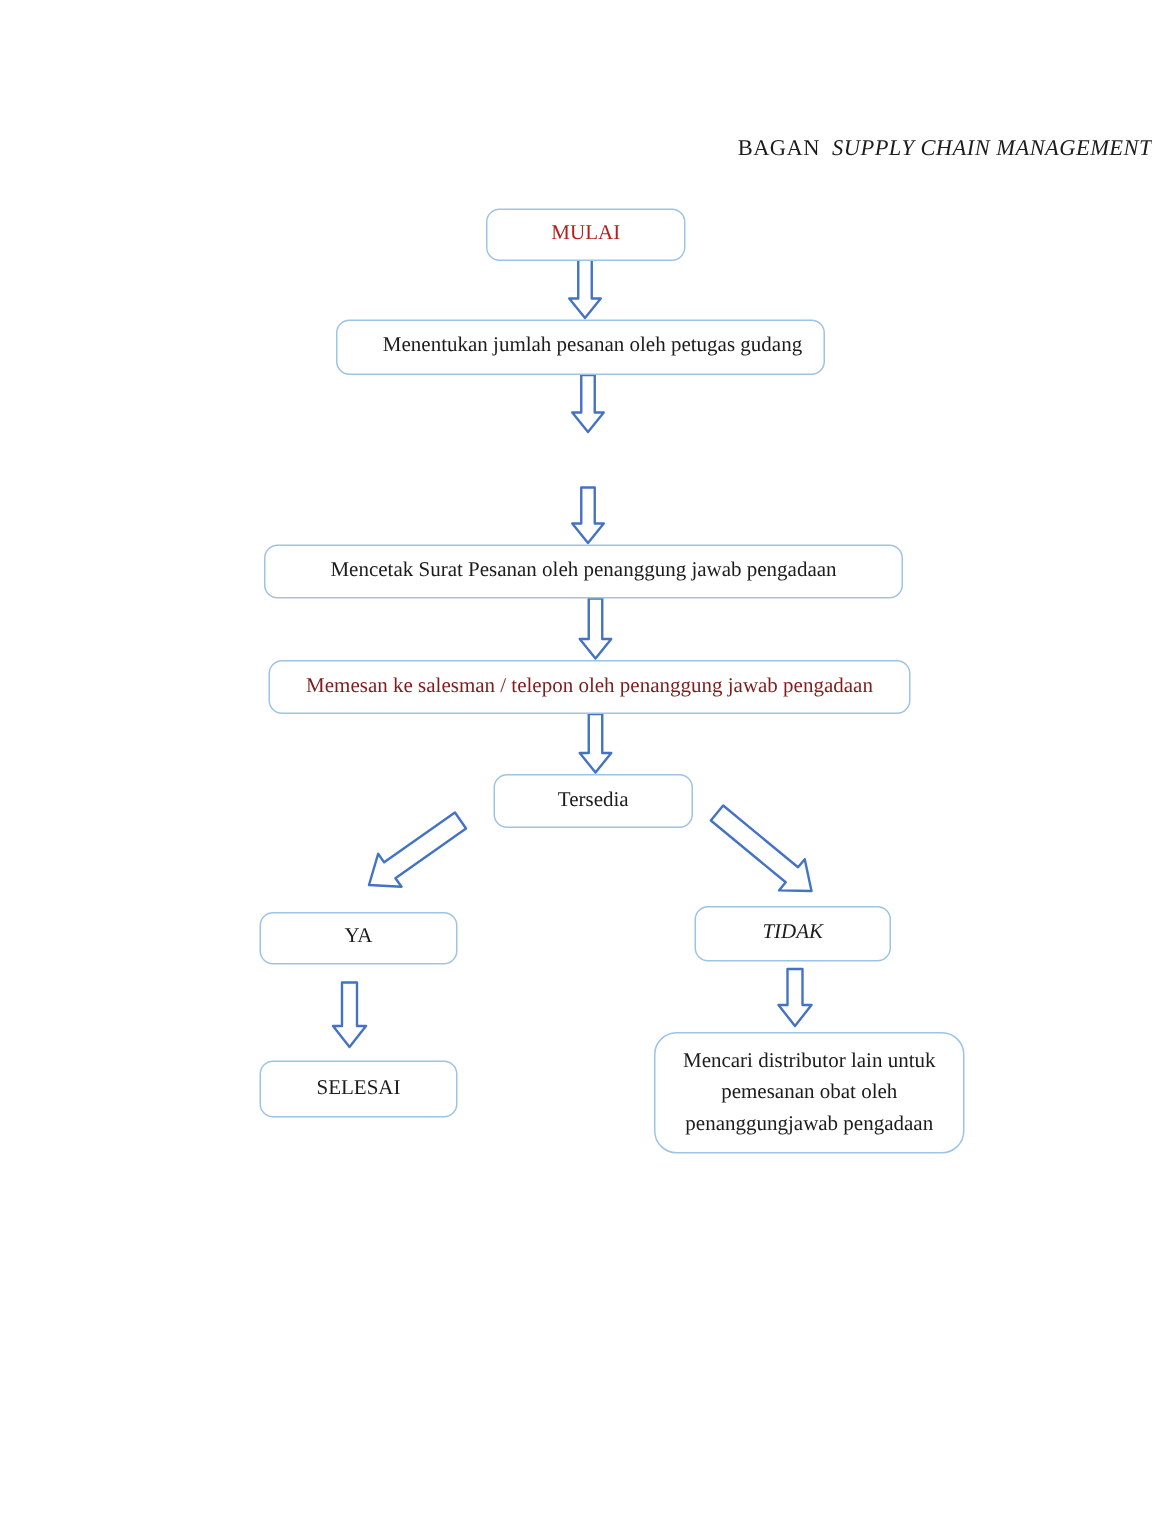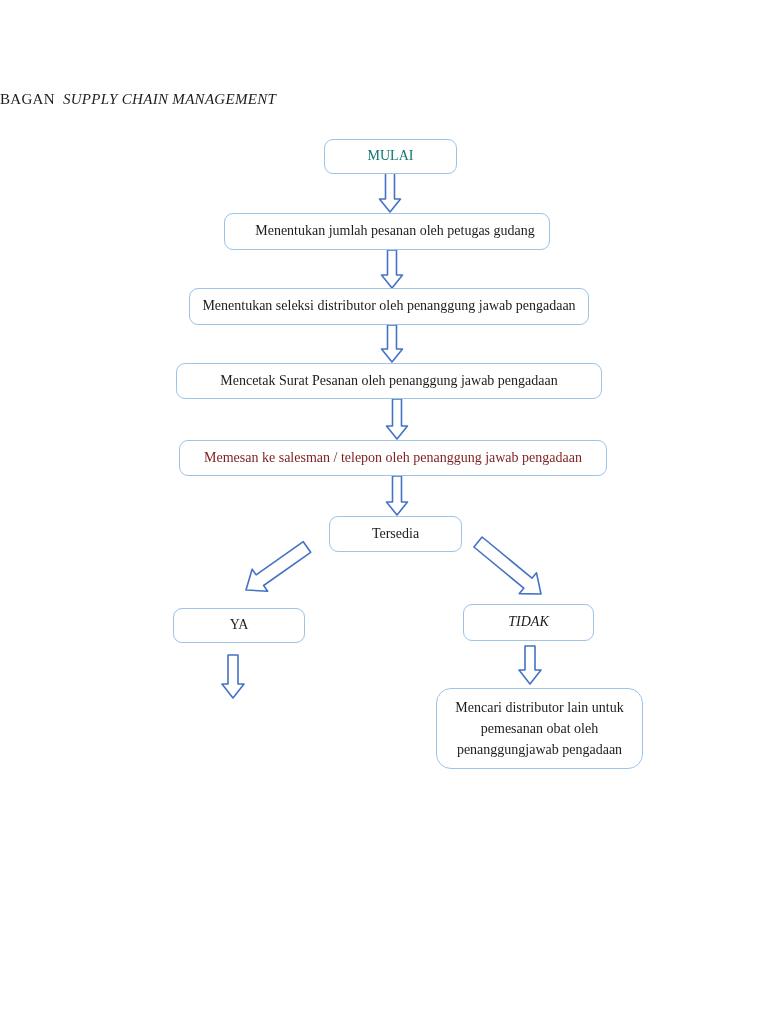--- a/index.html
+++ b/index.html
@@ -10,21 +10,21 @@
     background: #ffffff;
     font-family: "Liberation Serif", serif;
     color: #1c1c1c;
     overflow: hidden;
   }
   .title {
     position: absolute;
     top: 91px;
     left: 0;
     width: 768px;
-    text-align: left;
+    text-align: right;
     font-size: 15px;
     letter-spacing: 0.3px;
     white-space: nowrap;
   }
   .title .prefix { font-style: normal; }
   .title .it { font-style: italic; margin-left: 4px; }
   .node {
     position: absolute;
     display: flex;
     align-items: center;
@@ -77,23 +77,23 @@
       <path d="M387.5,250.0 L 387.5,275.0 L 381.5,275.0 L 392.0,288.0 L 402.5,275.0 L 396.5,275.0 L 396.5,250.0 Z" fill="#ffffff" stroke="#4472c4" stroke-width="1.6" stroke-linejoin="round"></path>
       <path d="M387.5,325.0 L 387.5,349.0 L 381.5,349.0 L 392.0,362.0 L 402.5,349.0 L 396.5,349.0 L 396.5,325.0 Z" fill="#ffffff" stroke="#4472c4" stroke-width="1.6" stroke-linejoin="round"></path>
       <path d="M392.5,399.0 L 392.5,426.0 L 386.5,426.0 L 397.0,439.0 L 407.5,426.0 L 401.5,426.0 L 401.5,399.0 Z" fill="#ffffff" stroke="#4472c4" stroke-width="1.6" stroke-linejoin="round"></path>
       <path d="M392.5,476.0 L 392.5,502.0 L 386.5,502.0 L 397.0,515.0 L 407.5,502.0 L 401.5,502.0 L 401.5,476.0 Z" fill="#ffffff" stroke="#4472c4" stroke-width="1.6" stroke-linejoin="round"></path>
       <path d="M303.3,541.7 L 256.1,574.9 L 252.1,569.2 L 246.0,590.0 L 267.7,591.2 L 263.6,585.5 L 310.7,552.3 Z" fill="#ffffff" stroke="#4472c4" stroke-width="1.6" stroke-linejoin="round"></path>
       <path d="M473.9,547.0 L 523.8,588.2 L 519.3,593.6 L 541.0,594.0 L 536.5,572.8 L 532.0,578.2 L 482.1,537.0 Z" fill="#ffffff" stroke="#4472c4" stroke-width="1.6" stroke-linejoin="round"></path>
       <path d="M228.0,655.0 L 228.0,684.0 L 222.0,684.0 L 233.0,698.0 L 244.0,684.0 L 238.0,684.0 L 238.0,655.0 Z" fill="#ffffff" stroke="#4472c4" stroke-width="1.6" stroke-linejoin="round"></path>
       <path d="M525.0,646.0 L 525.0,670.0 L 519.0,670.0 L 530.0,684.0 L 541.0,670.0 L 535.0,670.0 L 535.0,646.0 Z" fill="#ffffff" stroke="#4472c4" stroke-width="1.6" stroke-linejoin="round"></path>
     </svg>
 
-  <div class="node" id="node-mulai" style="border-color: rgb(157, 195, 230); color: #0f766e;">MULAI</div>
+  <div class="node" id="node-mulai" style="border-color: rgb(157, 195, 230); color: #b91c1c;">MULAI</div>
   <div class="node" id="node-step1" style="border-color: rgb(157, 195, 230); color: rgb(28, 28, 28); padding-left: 16px;">Menentukan jumlah pesanan oleh petugas gudang</div>
-  <div class="node" id="node-step2" style="border-color: rgb(157, 195, 230); color: rgb(28, 28, 28);">Menentukan seleksi distributor oleh penanggung jawab pengadaan</div>
   <div class="node" id="node-step3" style="border-color: rgb(157, 195, 230); color: rgb(28, 28, 28);">Mencetak Surat Pesanan oleh penanggung jawab pengadaan</div>
   <div class="node" id="node-step4" style="border-color: rgb(157, 195, 230); color: #7f1d1d;">Memesan ke salesman / telepon oleh penanggung jawab pengadaan</div>
   <div class="node" id="node-tersedia" style="border-color: rgb(157, 195, 230); color: rgb(28, 28, 28);">Tersedia</div>
   <div class="node" id="node-ya" style="border-color: rgb(157, 195, 230); color: rgb(28, 28, 28);">YA</div>
   <div class="node" id="node-tidak" style="border-color: rgb(157, 195, 230); color: rgb(28, 28, 28); font-style: italic;">TIDAK</div>
+  <div class="node" id="node-selesai" style="border-color: rgb(157, 195, 230); color: rgb(28, 28, 28);">SELESAI</div>
   <div class="node" id="node-mencari" style="border-color: rgb(157, 195, 230); color: rgb(28, 28, 28);">Mencari distributor lain untuk pemesanan obat oleh penanggungjawab pengadaan</div>
 
 </div>
 
 </body></html>

